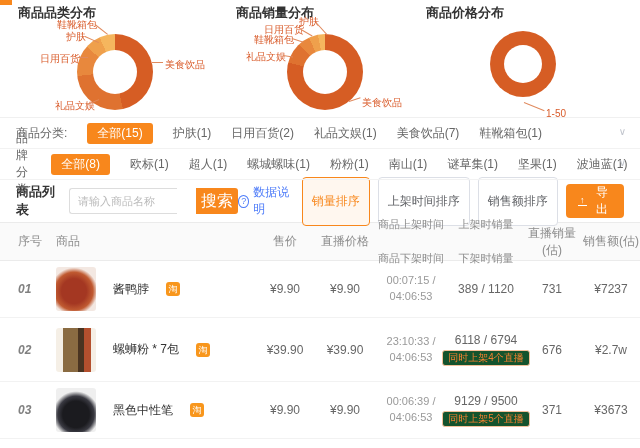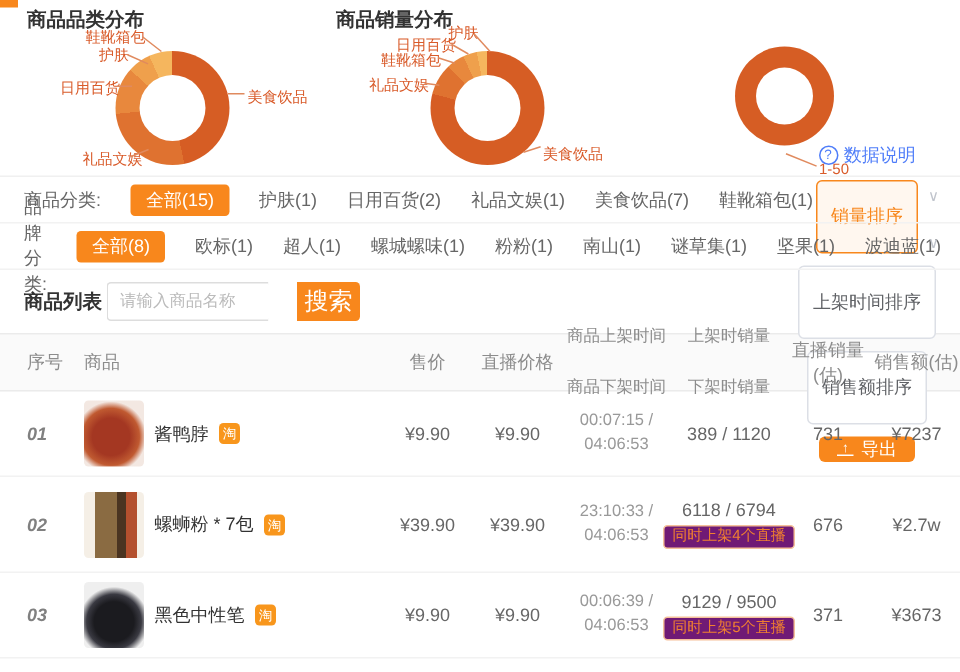--- a/index.html
+++ b/index.html
@@ -4,21 +4,21 @@
 <style>
   * { margin:0; padding:0; box-sizing:border-box; }
   html,body { width:640px; height:448px; background:#fff; }
   body { font-family:"Liberation Sans","DejaVu Sans",sans-serif; font-size:12px; color:#333; }
   .app { position:relative; width:640px; height:448px; overflow:hidden; background:#fff; }
 
   
   .charts { position:relative; height:118px; border-bottom:1px solid #f0f0f0; }
   .corner-frag { position:absolute; left:0; top:0; width:12px; height:5px; background:#f8871c; }
   .chart-title { position:absolute; top:4px; font-size:13px; font-weight:600; color:#333; }
-  #ct1 { left:18px; } #ct2 { left:224px; } #ct3 { left:426px; }
+  #ct1 { left:18px; } #ct2 { left:236px; } #ct3 { left:426px; }
   .donut { position:absolute; border-radius:50%; }
   #donut1 { left:77px;  top:34px; width:76px; height:76px; }
   #donut2 { left:287px; top:34px; width:76px; height:76px; }
   #donut3 { left:490px; top:31px; width:66px; height:66px; }
   .hole { position:absolute; background:#fff; border-radius:50%; }
   #donut1 .hole, #donut2 .hole { inset:16px; }
   #donut3 .hole { inset:14px; }
   .callout { position:absolute; font-size:10px; color:#d95b2a; white-space:nowrap; }
   .cline { position:absolute; height:1px; background:#e08a5e; transform-origin:left center; }
 
@@ -33,21 +33,21 @@
 
   
   .toolbar { height:42px; display:flex; align-items:center; padding:0 16px; }
   .list-title { font-size:13px; font-weight:600; color:#333; }
   .search-box { display:flex; margin-left:3px;gap:19px; }
   .search-input { width:108px; height:26px; border:1px solid #ddd; border-right:none;
                   border-radius:3px 0 0 3px; padding:0 8px; font-size:11px; color:#333; outline:none; }
   .search-input::placeholder { color:#bbb; }
   .search-btn { width:42px; height:26px; background:#f8871c; color:#fff; border:none;
                 border-radius:0 3px 3px 0; font-size:16px; cursor:pointer;text-align:center; }
-  .toolbar-right { margin-left:auto; display:flex; align-items:center; gap:8px;flex-direction:column; }
+  .toolbar-right { margin-left:auto; display:flex; align-items:center; gap:8px; }
   .data-note { display:flex; align-items:center; gap:4px; color:#4f7df9; cursor:pointer; }
   .q-icon { width:13px; height:13px; border:1px solid #4f7df9; border-radius:50%;
             font-size:9px; line-height:11px; text-align:center; }
   .q-icon::before { content:"?"; }
   .sort-btn { border:1px solid #dcdfe6; border-radius:4px; background:#fff; color:#606266;
               font-size:12px; padding:15px 9px; cursor:pointer; white-space:nowrap; }
   .sort-btn.active { border-color:#f8871c; color:#f8871c; background:#fff7ef; }
   .export-btn { display:flex; align-items:center; gap:5px; background:#f8871c; color:#fff;
                 border:none; border-radius:4px; font-size:12px; padding:0 12px; cursor:pointer; }
   .export-icon { display:inline-block; width:11px; height:10px; border-bottom:1.5px solid #fff;
@@ -58,45 +58,46 @@
   .thead { display:flex; align-items:center; height:39px; background:#fafafa;
            border-top:1px solid #ebebeb; border-bottom:1px solid #ebebeb; color:#8c8c8c; padding-left:12px; }
   .trow { display:flex; align-items:center; border-bottom:1px solid #f2f2f2; padding-left:12px; }
   #row1 { height:57px; } #row2 { height:64px; } #row3 { height:57px; }
   .c1 { width:44px; } .c2 { width:196px; } .c3 { width:66px; } .c4 { width:54px; }
   .c5 { width:78px; } .c6 { width:72px; } .c7 { width:60px; } .c8 { width:58px; }
   .c1 { padding-left:6px; }
   .c3,.c4,.c5,.c6,.c7,.c8 { text-align:center; }
   .hdr-stack { display:flex; flex-direction:column; gap:20px; font-size:11px; line-height:1.2; }
   .idx { font-style:italic; font-weight:700; color:#808080; }
-  .prod-cell { display:flex; align-items:center; gap:7px; }
+  .prod-cell { display:flex; align-items:center; gap:17px; }
   .prod-img { width:40px; height:44px; border-radius:3px; flex:none; }
   .img-duck { background:radial-gradient(circle at 45% 55%, #a43722 0 38%, #c05a31 58%, #f3e8e2 72%); }
   .img-noodle { background:linear-gradient(90deg,#f5efe6 0 18%, #8a6b42 18% 55%, #4a3421 55% 70%, #b4502e 70% 88%, #f5efe6 88%); }
   .img-pen { background:radial-gradient(circle at 50% 60%, #1b1b1f 0 40%, #3a3a42 55%, #efefef 70%); }
   .prod-name { color:#333; }
   .src-badge { width:14px; height:14px; background:#f8961c; border-radius:3px; color:#fff;
                font-size:9px; line-height:14px; text-align:center; flex:none; }
   .price { color:#666; }
   .time-cell { color:#999; font-size:11px; line-height:1.45; }
   .sales-cell { display:flex; flex-direction:column; align-items:center; gap:3px; color:#666; }
-  .tag { font-size:10px; color:#f08030; border:1px solid #f5c09a; background:#701a75;
+  .tag { font-size:10px; color:#f08030; border:1px solid #f5c09a; background:#14532d;
          border-radius:3px; padding:0 5px; line-height:14px; white-space:nowrap; }
   .tag:empty { display:none; }
 </style>
 </head>
 <body>
 
 <div class="app">
 
   <div class="charts">
     <div class="corner-frag"></div>
 
     <div class="chart-title" id="ct1">商品品类分布</div>
     <div class="chart-title" id="ct2">商品销量分布</div>
+    <div class="chart-title" id="ct3">商品价格分布</div>
 
     <div class="donut" id="donut1" style="background: conic-gradient(rgb(214, 93, 36) 0deg, rgb(214, 93, 36) 168deg, rgb(223, 114, 48) 168deg, rgb(223, 114, 48) 264deg, rgb(232, 136, 61) 264deg, rgb(232, 136, 61) 312deg, rgb(239, 160, 76) 312deg, rgb(239, 160, 76) 336deg, rgb(245, 182, 94) 336deg, rgb(245, 182, 94) 360deg);">
         <div class="hole"></div>
       </div>
     <div class="donut" id="donut2" style="background: conic-gradient(rgb(214, 93, 36) 0deg, rgb(214, 93, 36) 284.4deg, rgb(223, 114, 48) 284.4deg, rgb(223, 114, 48) 316.8deg, rgb(232, 136, 61) 316.8deg, rgb(232, 136, 61) 334.8deg, rgb(239, 160, 76) 334.8deg, rgb(239, 160, 76) 349.2deg, rgb(245, 182, 94) 349.2deg, rgb(245, 182, 94) 360deg);">
         <div class="hole"></div>
       </div>
     <div class="donut" id="donut3" style="background: conic-gradient(rgb(214, 93, 36) 0deg, rgb(214, 93, 36) 360deg);">
         <div class="hole"></div>
       </div>

